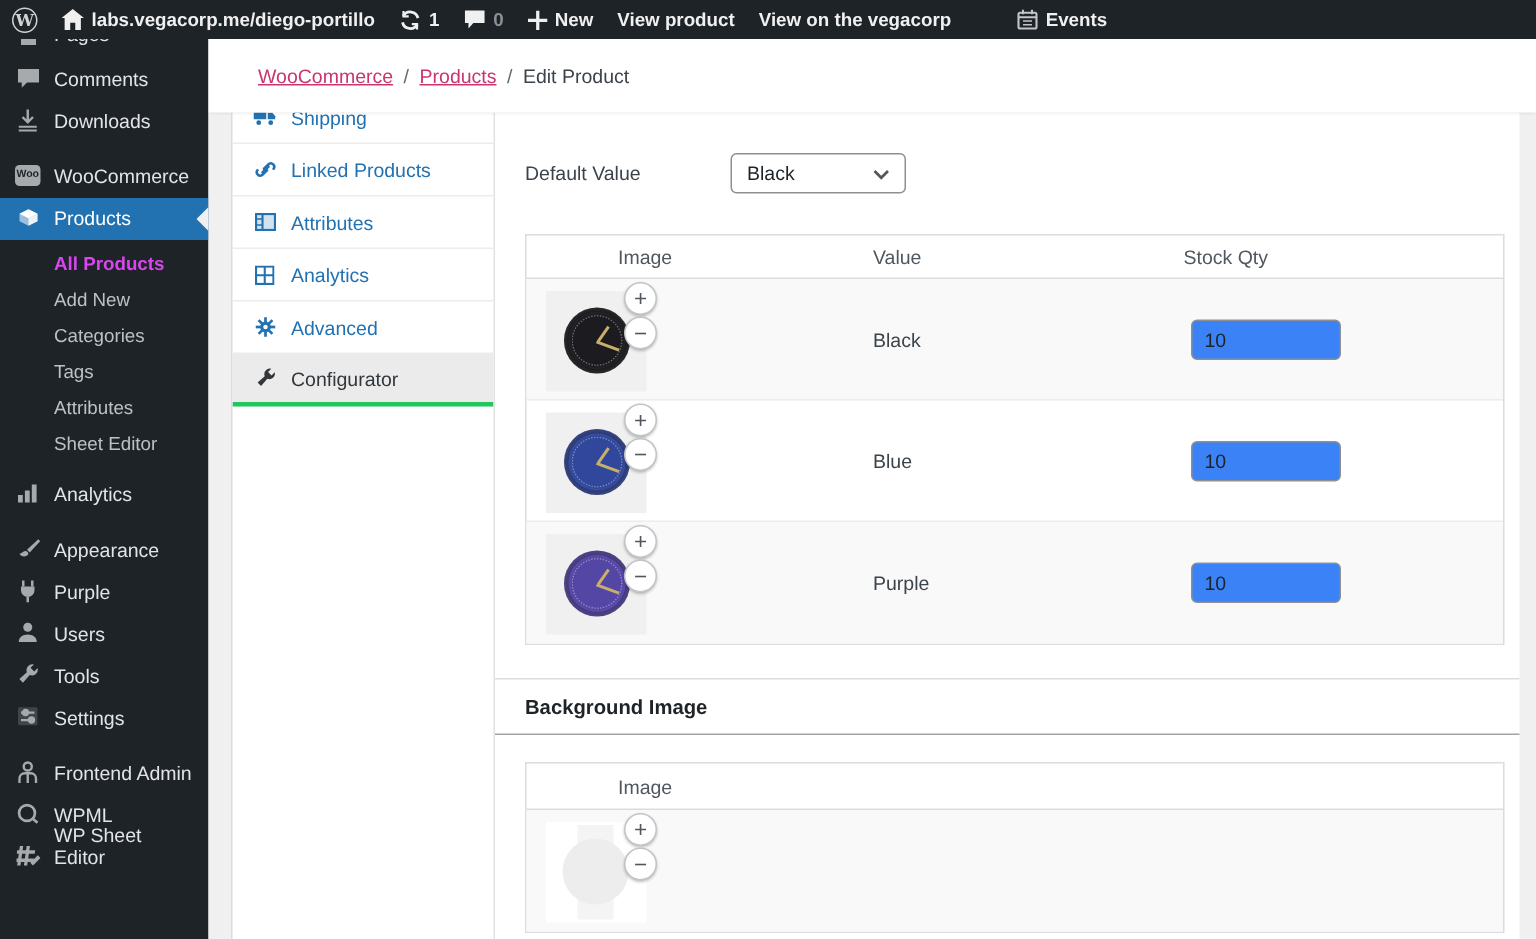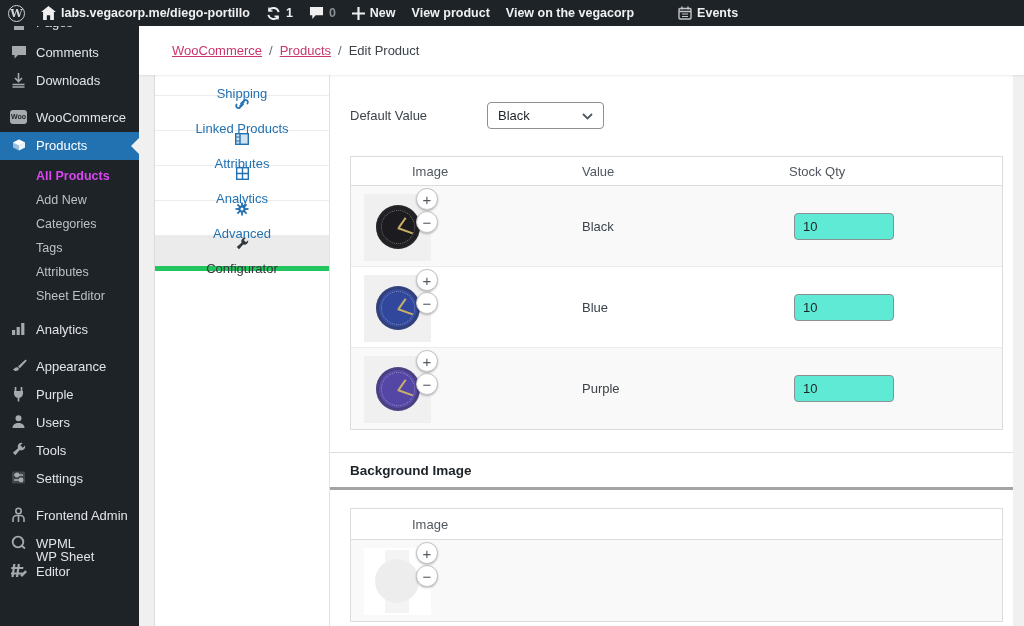--- a/index.html
+++ b/index.html
@@ -56,24 +56,24 @@
   .crumb-sep { color:#646970; margin:0 7px; }
   .crumb-current { color:#3c434a; }
 
   #workspace { position:absolute; top:49px; left:15px; right:11px; bottom:0;
     background:#fff; display:flex; z-index:1; border-left:1px solid #dcdcde; }
 
   
   #tabpanel { width:175px; flex:none; border-right:1px solid #e2e2e2; overflow:hidden; }
   .tab-list { margin-top:-14px; }
   .tab { display:flex; align-items:center; gap:10px; height:35px; padding:0 14px;
-    border-bottom:1px solid #ececec; color:#2271b1; font-size:13px; cursor:pointer;flex-direction:column; }
+    border-bottom:1px solid #ececec; color:#2271b1; font-size:13px; cursor:pointer; }
   .tab .tab-icon { width:15px; height:15px; flex:none; display:flex; align-items:center;
     justify-content:center; }
-  .tab.active { background:#ebebeb; color:#32373c; border-bottom:5px solid #22c55e; }
+  .tab.active { background:#ebebeb; color:#32373c; border-bottom:3px solid #22c55e; }
 
   
   #content { flex:1; position:relative; }
   .field-row { display:flex; align-items:center; margin:27px 0 0 20px; }
   .field-label { width:137px; font-size:13px; color:#3c434a; }
   .select-box { width:117px; height:27px; border:1px solid #8c8f94; border-radius:4px;
     background:#fff; display:flex; align-items:center; justify-content:space-between;
     padding:0 10px; font-size:13px; color:#1d2327; cursor:pointer; }
 
   .vtable { margin:27px 0 0 20px; width:653px; border:1px solid #dcdcde; background:#fff; }
@@ -95,23 +95,23 @@
   .hand.hm { width:16px; height:1.5px; transform:rotate(20deg); }
   .imgbtn { position:absolute; width:22px; height:22px; border-radius:50%; background:#fff;
     border:1px solid #c3c4c7; box-shadow:0 1px 2px rgba(0,0,0,.25); color:#50575e;
     font-size:15px; line-height:19px; text-align:center; cursor:pointer; padding:0;
     font-family:"Liberation Sans",sans-serif; }
   .imgbtn.plus { left:52px; top:-6px; }
   .imgbtn.minus { left:52px; top:17px; }
   .vvalue { position:absolute; left:231px; top:33px; font-size:13px; color:#3c434a; }
   .stock-input { position:absolute; left:443px; top:27px; width:100px; height:27px;
     border:1px solid #8c8f94; border-radius:4px; font-size:13px; color:#1d2327;
-    padding:0 8px; background:#5eead4; font-family:"Liberation Sans",sans-serif; }
-
-  .section-header { margin-top:22px; border-top:1px solid #ddd; border-bottom:3px solid #a3a3a3;
+    padding:0 8px; background:#3b82f6; font-family:"Liberation Sans",sans-serif; }
+
+  .section-header { margin-top:22px; border-top:1px solid #ddd; border-bottom:1px solid #a3a3a3;
     height:38px; display:flex; align-items:center; padding-left:20px; font-size:13.5px;
     font-weight:700; color:#1d2327; }
 
   
   .ghost-band { position:absolute; left:21px; top:2px; width:24px; height:63px; background:#f4f4f4; }
   .ghost-face { position:absolute; left:11px; top:11px; width:44px; height:44px;
     border-radius:50%; background:#ededed; }
 </style>
 </head>
 <body>

